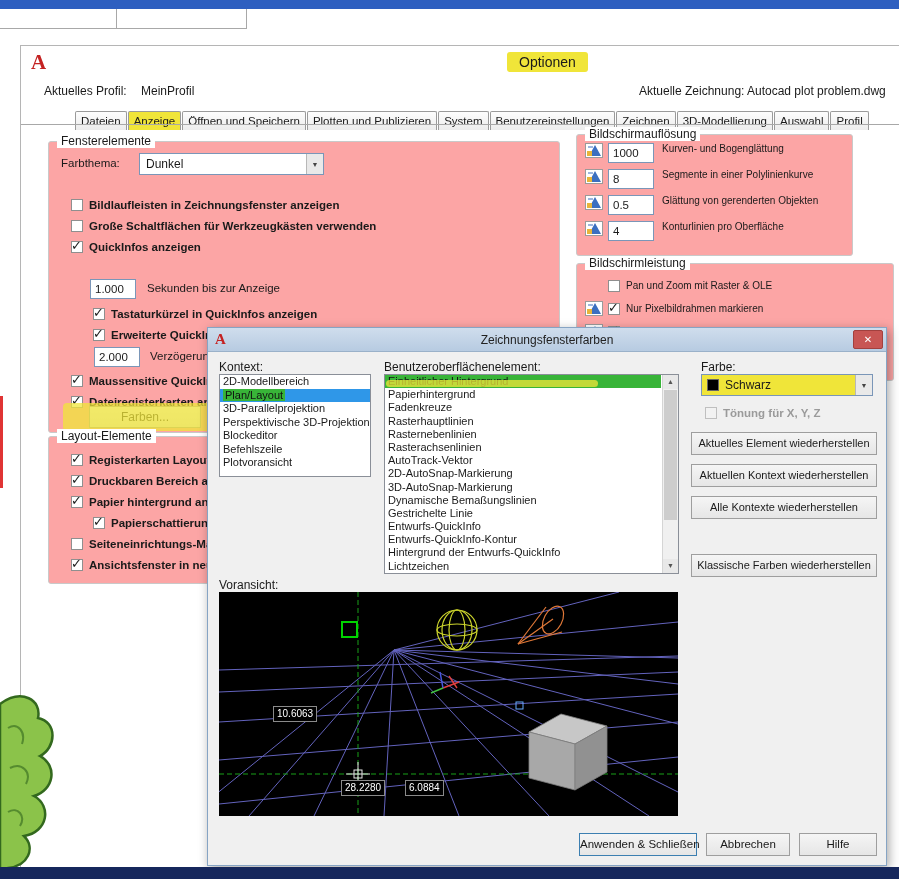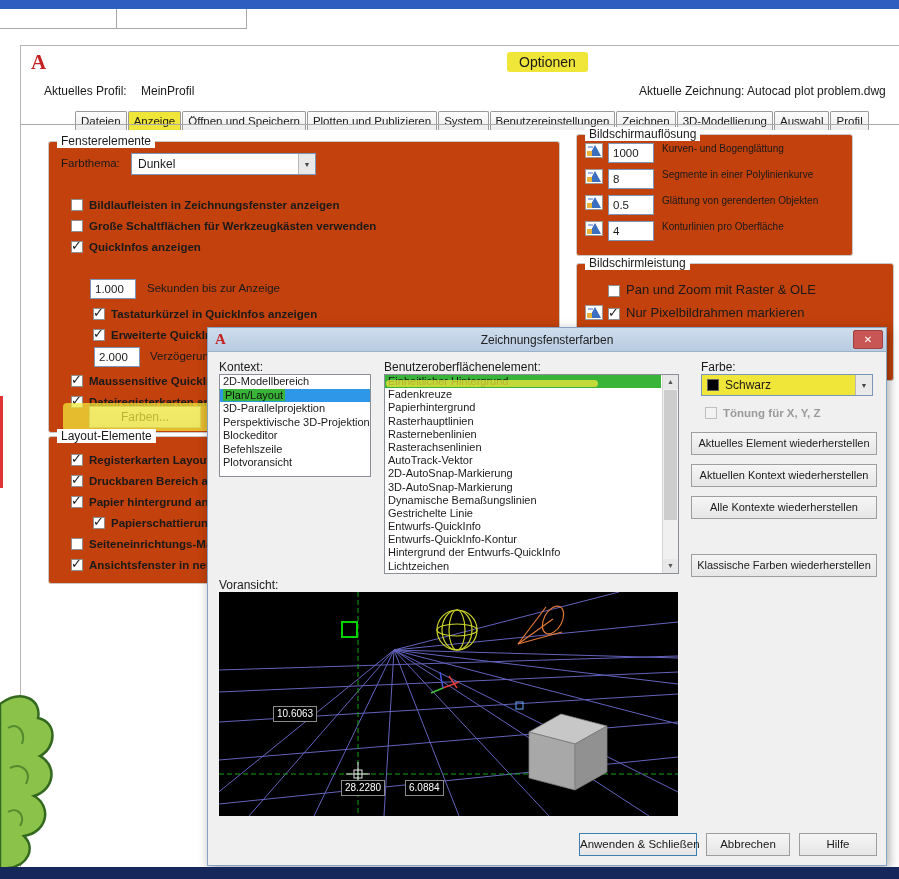--- a/index.html
+++ b/index.html
@@ -23,21 +23,21 @@
   .opt-logo{left:10px;top:4px;font-size:21px;}
   .opt-title{left:486px;top:6px;background:var(--highlight-yellow,#f0e539);padding:2px 12px;font-size:14px;border-radius:3px;}
   .meta{top:38px;font-size:12px;}
 
   .tabstrip{left:22px;top:65px;height:21px;display:flex;align-items:flex-start;margin-left:32px;}
   .tabline{left:0;top:78px;width:879px;height:1px;background:#a8a8a8;}
   .tab{border:1px solid #9a9a9a;border-bottom:none;background:linear-gradient(#fdfdfd,#ececec);
        padding:3px 5px;font-size:11.5px;margin-right:1px;border-radius:2px 2px 0 0;white-space:nowrap;}
   .tab.selected{background:var(--highlight-yellow,#f0e539);font-weight:normal;}
 
-  .group{position:absolute;border:1px solid #c9c9c9;border-radius:3px;background:#c2410c;}
+  .group{position:absolute;border:1px solid #c9c9c9;border-radius:3px;background:#fca5a5;padding-left:8px;}
   .gtitle{position:absolute;top:-8px;left:8px;background:#fff;padding:0 4px;font-size:12px;white-space:nowrap;}
 
   .cb{width:12px;height:12px;border:1px solid #8f8f8f;background:#fff;display:inline-block;position:relative;flex:none;}
   .cb.checked::after{content:"\2713";position:absolute;left:-1px;top:-4px;font-size:13px;font-weight:bold;color:#1a1a1a;}
   .cb.disabled{background:#f2f2f2;border-color:#bfbfbf;}
   .cbrow{display:flex;align-items:center;height:21px;font-size:11.5px;font-weight:bold;}
   .cbrow .lbl{margin-left:6px;white-space:nowrap;}
   .cbrow.indent{margin-left:22px;}
 
   .inputbox{border:1px solid #7a96b8;background:#fff;font-size:11.5px;height:20px;line-height:18px;padding:0 4px;}
@@ -47,21 +47,21 @@
   .combo .cval{padding-left:6px;white-space:nowrap;}
   .combo .arrow{position:absolute;right:0;top:0;bottom:0;width:17px;background:#e9e9e9;border-left:1px solid #b8b8b8;
                 font-size:7px;display:flex;align-items:center;justify-content:center;color:#444;}
 
   .marker{background:var(--highlight-yellow,#f0e539);opacity:.75;border-radius:4px;pointer-events:none;}
 
   .resrow{display:flex;align-items:flex-start;height:26px;}
   .resrow .rowicon{width:18px;height:15px;margin-left:8px;flex:none;}
   .resrow .inputbox{width:46px;margin-left:5px;}
   .resrow .lbl{margin-left:8px;font-size:10px;white-space:nowrap;}
-  .perfrow{display:flex;align-items:flex-end;height:23px;font-size:13px;}
+  .perfrow{display:flex;align-items:center;height:23px;font-size:10px;}
   .perfrow .rowicon{width:18px;height:15px;margin-left:8px;flex:none;}
   .perfrow .cb{margin-left:5px;}
   .perfrow .lbl{margin-left:6px;white-space:nowrap;}
 
   
   .colors-dlg{left:207px;top:327px;width:680px;height:539px;background:#f0f0f0;
               border:1px solid #86a4c4;box-shadow:2px 3px 10px rgba(0,0,0,.35);z-index:3;}
   .dlg-titlebar{left:0;top:0;width:100%;height:24px;background:linear-gradient(#cfdded,#b7cbe1);
                 border-bottom:1px solid #9ab1c9;}
   .dlg-title{width:100%;text-align:center;line-height:24px;font-size:12px;color:#222;}
@@ -377,25 +377,25 @@
       <div class="sarrow">▲</div>
       <div class="sthumb"></div>
       <div class="sarrow down">▼</div>
     </div>
 
       <div class="lrow hl">
         <span class="txt">Einheitlicher Hintergrund</span>
       </div>
 
       <div class="lrow">
+        <span class="txt">Papierhintergrund</span>
+      </div>
+
+      <div class="lrow">
         <span class="txt">Fadenkreuze</span>
-      </div>
-
-      <div class="lrow">
-        <span class="txt">Papierhintergrund</span>
       </div>
 
       <div class="lrow">
         <span class="txt">Rasterhauptlinien</span>
       </div>
 
       <div class="lrow">
         <span class="txt">Rasternebenlinien</span>
       </div>
 

